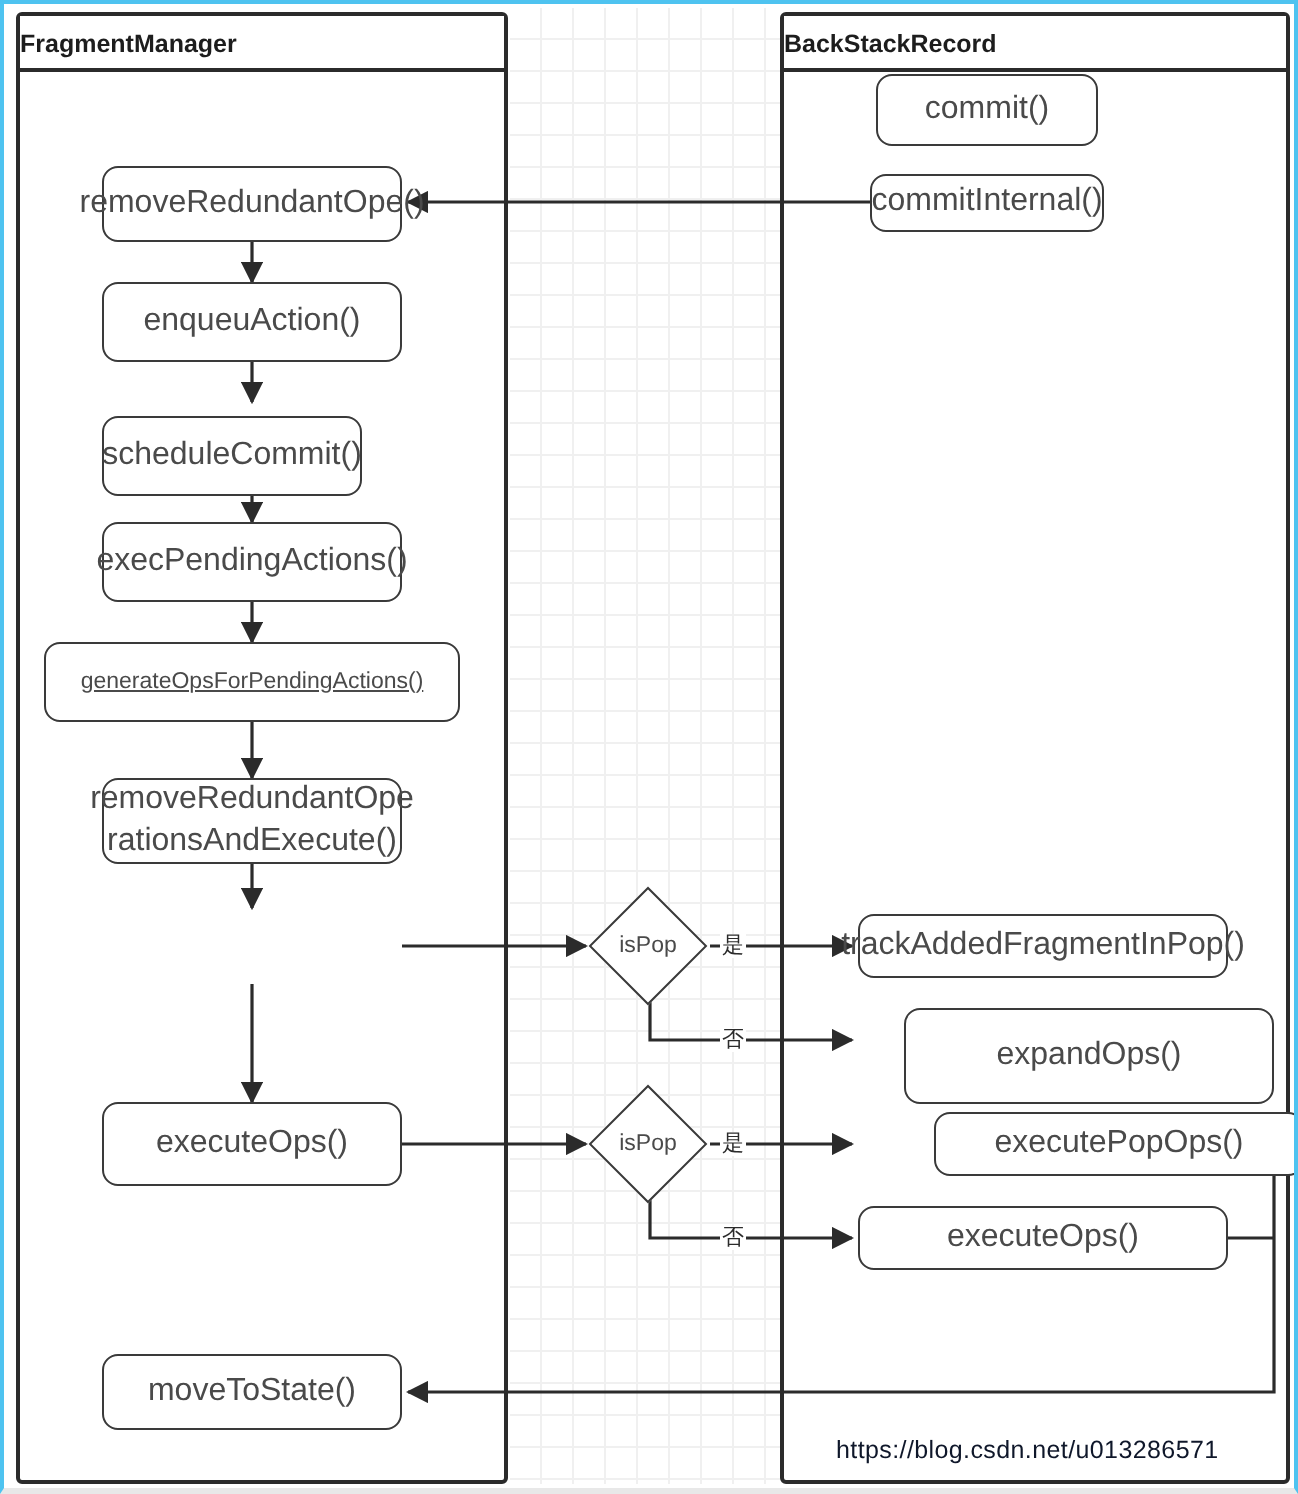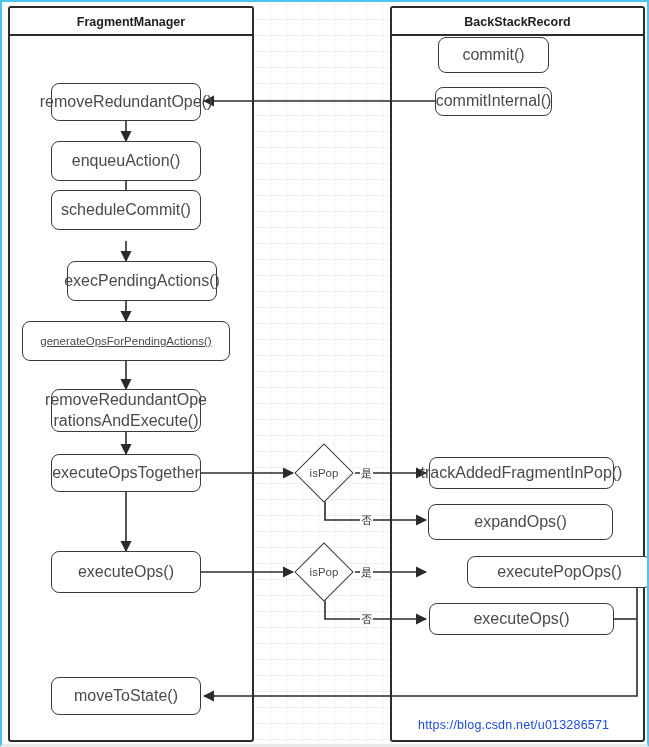--- a/index.html
+++ b/index.html
@@ -35,21 +35,20 @@
     border-radius: 3px;
     box-sizing: border-box;
   }
   .lane-title {
     position: absolute;
     left: 0;
     right: 0;
     top: 0;
     height: 28px;
     line-height: 28px;
-    text-align: center;
     font-weight: bold;
     font-size: 12.5px;
     color: #1d1d1d;
     border-bottom: 2px solid #2b2b2b;
     box-sizing: border-box;
     background: #ffffff;
   }
   .node {
     position: absolute;
     background: #ffffff;
@@ -106,21 +105,21 @@
     left: 0;
     top: 0;
     width: 649px;
     height: 747px;
     pointer-events: none;
     overflow: visible;
   }
   .watermark {
     position: absolute;
     font-size: 12.5px;
-    color: #1d4ed8;
+    color: #0f172a;
     white-space: nowrap;
     letter-spacing: 0.2px;
   }
 </style>
 </head>
 <body>
 
 <div id="canvas">
 
   <div class="grid" style="left:253px; top:2px; width:135px; height:738px;"></div>
@@ -168,30 +167,29 @@
 
     <g stroke="#2b2b2b" stroke-width="1.6" fill="none">
       <path d="M612,617 L635,617"></path>
     </g>
   </svg>
 
   <div class="node" style="left:49px; top:81px; width:150px; height:38px;">removeRedundantOpe()</div>
 
   <div class="node" style="left:49px; top:139px; width:150px; height:40px;">enqueuAction()</div>
 
-  <div class="node" style="left:49px; top:188px; width:150px; height:40px;">scheduleCommit()</div>
-
-  <div class="node" style="left:65px; top:259px; width:150px; height:40px;">execPendingActions()</div>
+  <div class="node" style="left:49px; top:206px; width:130px; height:40px;">scheduleCommit()</div>
+
+  <div class="node" style="left:49px; top:259px; width:150px; height:40px;">execPendingActions()</div>
 
   <div class="node" style="left:20px; top:319px; width:208px; height:40px; font-size:11.5px;text-decoration:underline;">generateOpsForPendingActions()</div>
 
   <div class="node" style="left:49px; top:387px; width:150px; height:43px;">removeRedundantOpe
 rationsAndExecute()</div>
 
-  <div class="node" style="left:49px; top:452px; width:150px; height:38px;">executeOpsTogether</div>
 
   <div class="node" style="left:49px; top:549px; width:150px; height:42px;">executeOps()</div>
 
   <div class="node" style="left:49px; top:675px; width:150px; height:38px;">moveToState()</div>
 
   <div class="diamond" style="left:291px; top:441px; width:62px; height:60px;">
     <div class="shape"></div>
     <div class="dlabel">isPop</div>
   </div>
 
@@ -204,21 +202,21 @@
   <div class="edge-label" style="left:358px; top:512px;">否</div>
   <div class="edge-label" style="left:358px; top:564px;">是</div>
   <div class="edge-label" style="left:358px; top:611px;">否</div>
 
   <div class="node" style="left:436px; top:35px; width:111px; height:36px;">commit()</div>
 
   <div class="node" style="left:433px; top:85px; width:117px; height:29px;">commitInternal()</div>
 
   <div class="node" style="left:427px; top:455px; width:185px; height:32px;">trackAddedFragmentInPop()</div>
 
-  <div class="node" style="left:426px; top:502px; width:185px; height:36px;">expandOps()</div>
+  <div class="node" style="left:450px; top:502px; width:185px; height:48px;">expandOps()</div>
 
   <div class="node" style="left:427px; top:554px; width:185px; height:32px;margin-left:38px;">executePopOps()</div>
 
   <div class="node" style="left:427px; top:601px; width:185px; height:32px;">executeOps()</div>
 
   <div class="watermark" style="left:416px; top:716px;">https://blog.csdn.net/u013286571</div>
 
 </div>
 
 </body></html>

